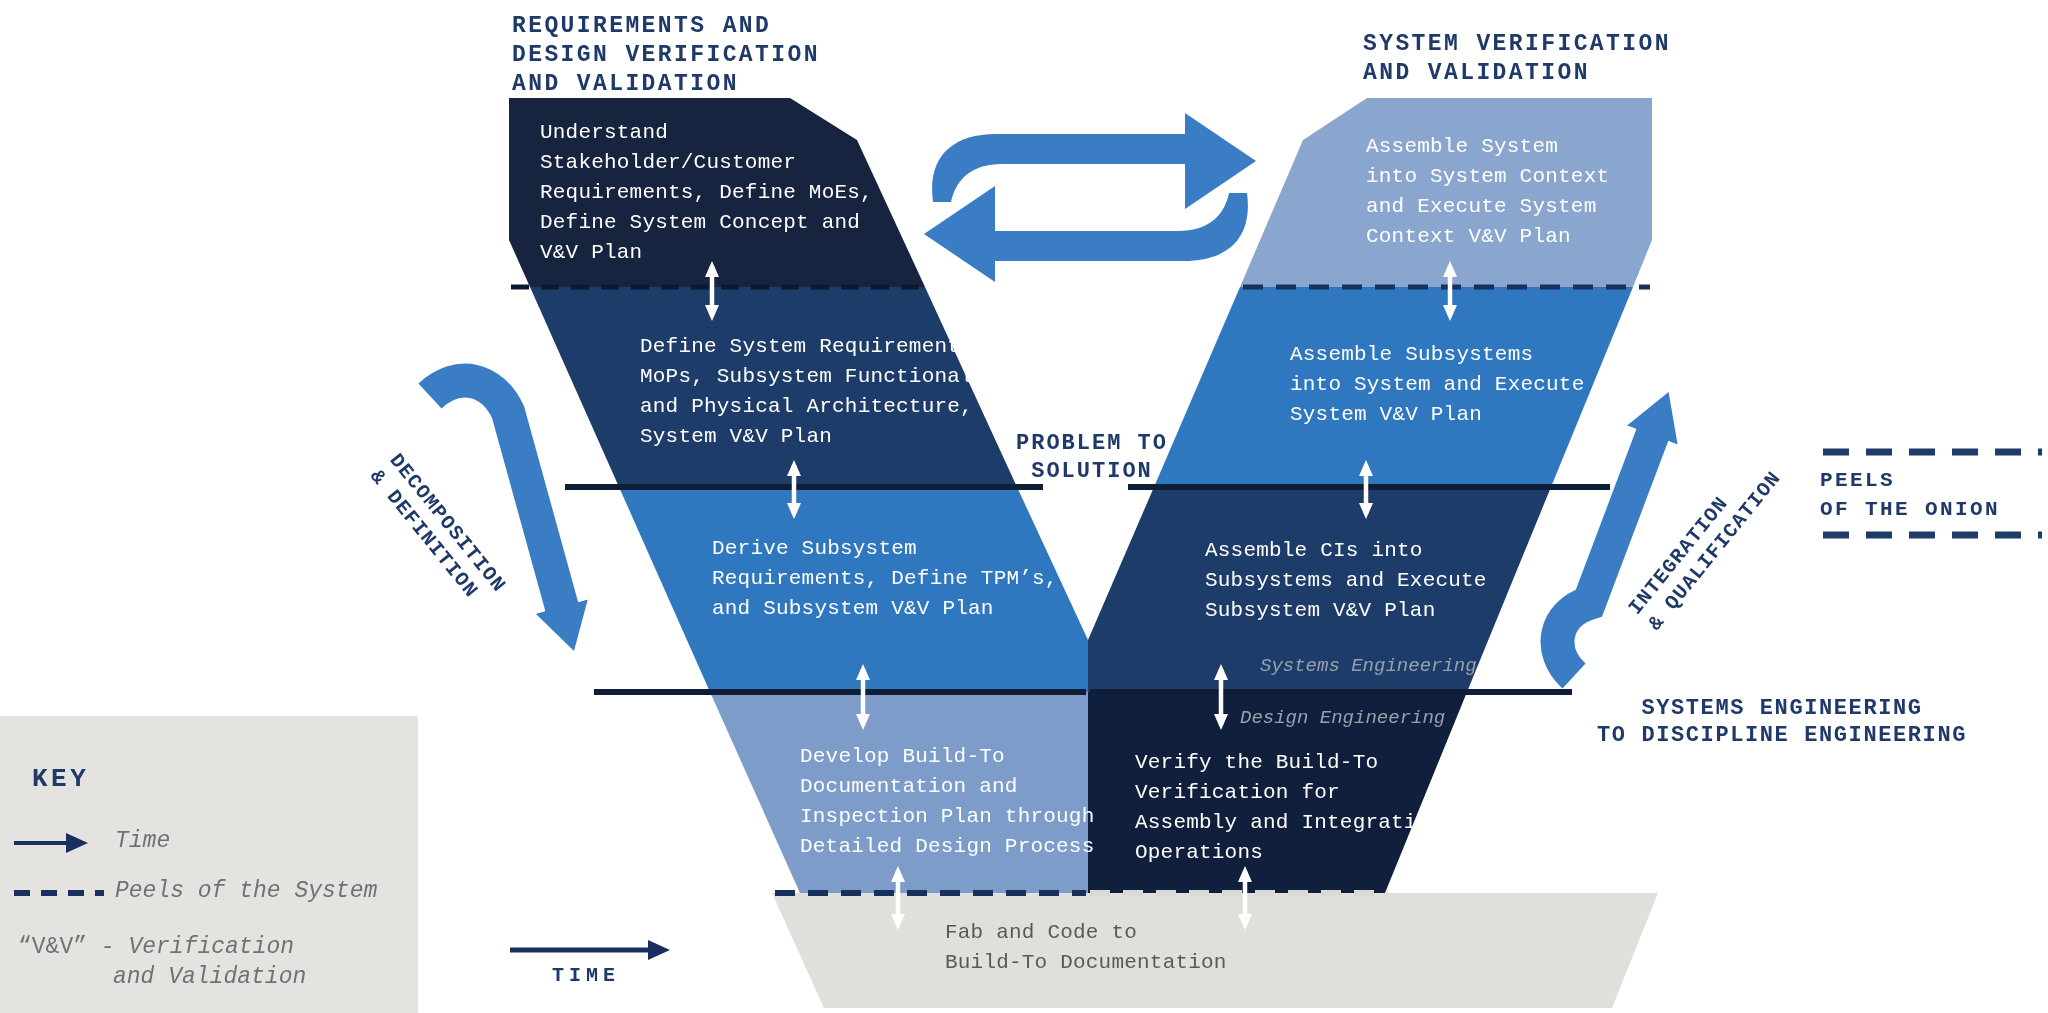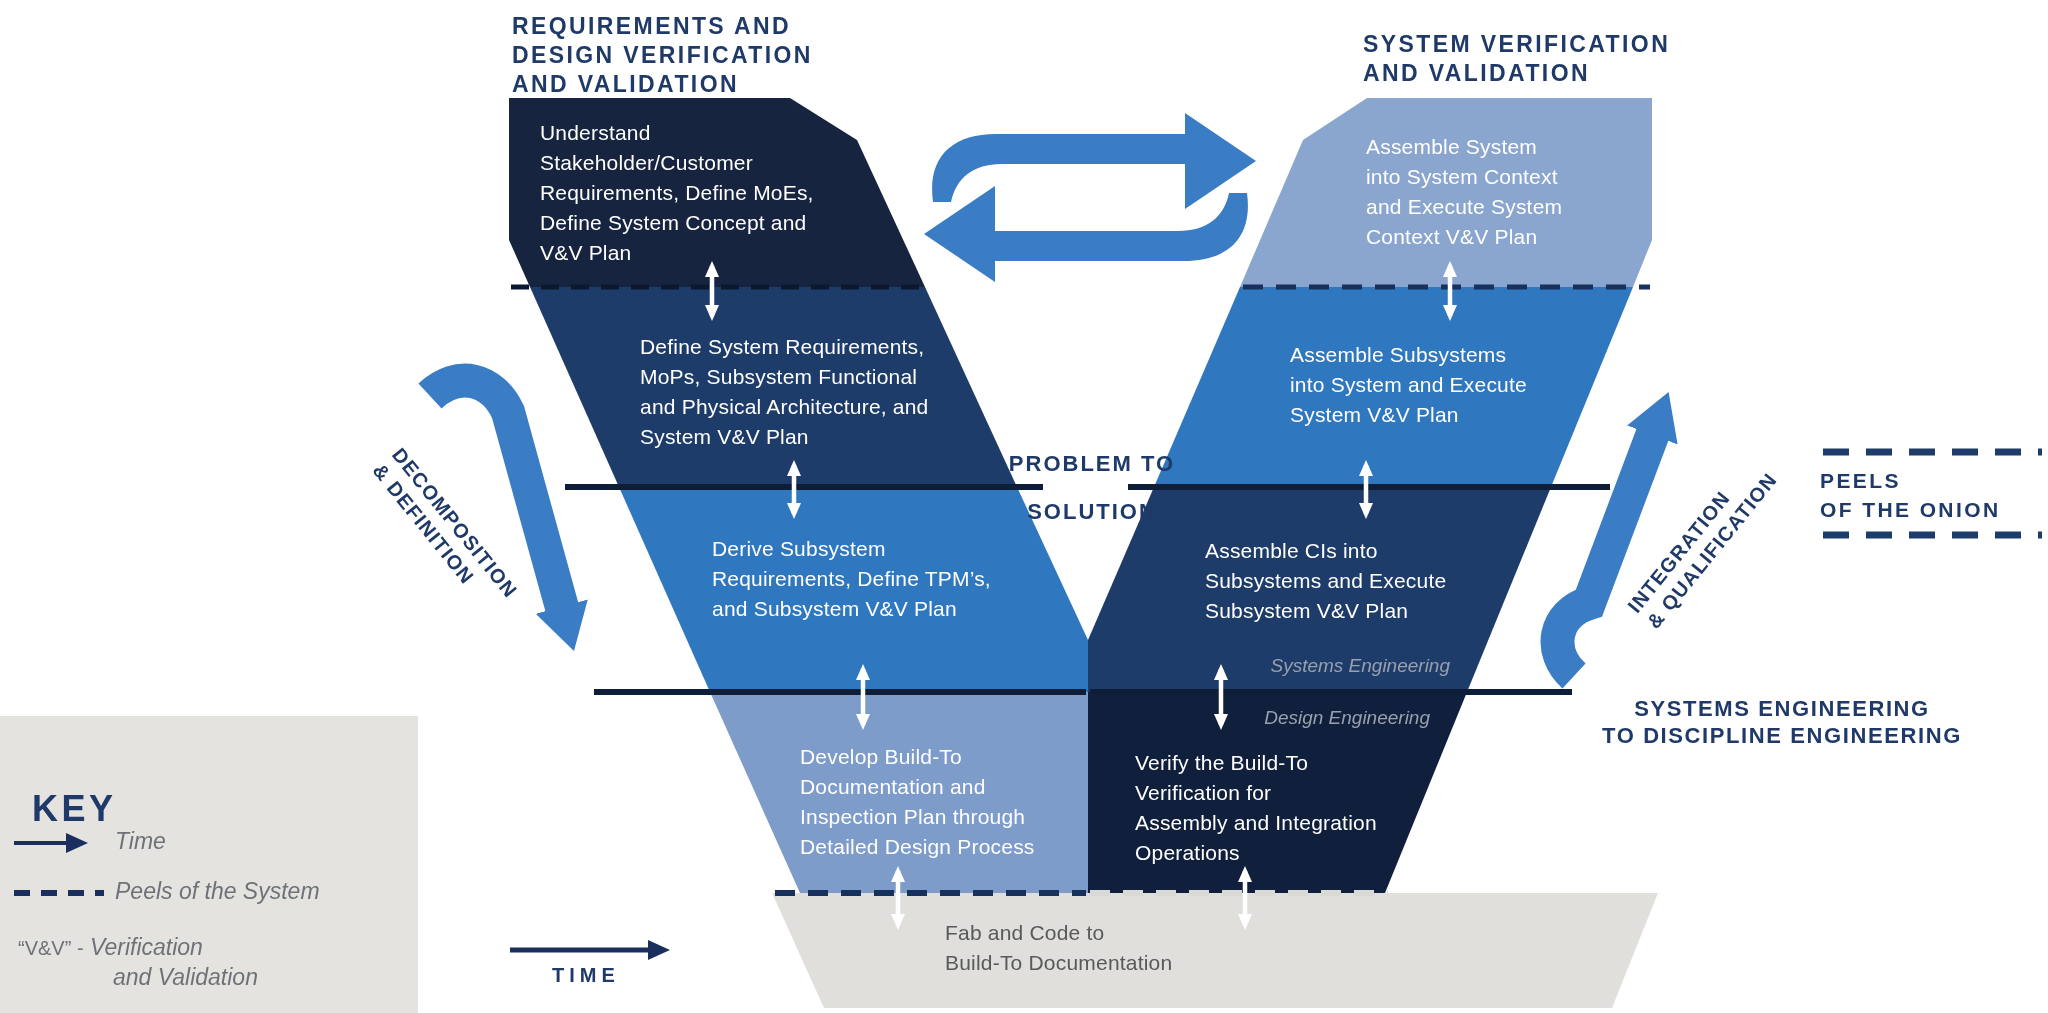--- a/index.html
+++ b/index.html
@@ -1,43 +1,43 @@
 <!DOCTYPE html>
 <html style="--navy-darkest: #101f3c; --navy-dark: #17243f; --navy-mid: #1e3c69; --blue-mid: #2f77bf; --steel-left: #7d9cc9; --steel-right: #8ba6ce; --gray-band: #e0dfdb; --key-bg: #e4e3df; --navy-text: #1f3a68; --navy-line: #0e1d38; --dash-dark: #0b1830; --dash-navy: #17305c; --dash-light: #d9d9d5; --arrow-blue: #3a7dc4; --text-gray: #6e7278; --italic-gray: #98a0ad; --fab-gray: #58595b;"><head>
 <meta charset="utf-8">
 <style>
   html,body{margin:0;padding:0;background:#fff;}
   #canvas{position:relative;width:2048px;height:1013px;background:#ffffff;overflow:hidden;
-          font-family:Liberation Sans, sans-serif;}
+          font-family:Liberation Mono, monospace;}
   #vsvg{position:absolute;left:0;top:0;z-index:2;pointer-events:none;}
   .key-box{position:absolute;left:0;top:716px;width:418px;height:297px;background:var(--key-bg);z-index:1;}
   .txt{position:absolute;z-index:3;}
   .stage .ln{font-size:21px;line-height:30px;color:#ffffff;letter-spacing:.2px;white-space:nowrap;}
   .stage.graytxt .ln{color:var(--fab-gray);}
   .diagram-title .ln{font-size:23px;line-height:29px;font-weight:700;color:var(--navy-text);
         letter-spacing:2.4px;white-space:nowrap;}
   .center-label{width:210px;text-align:center;}
   .center-label .ln{font-size:22px;line-height:28px;font-weight:700;color:var(--navy-text);
-        letter-spacing:2px;white-space:nowrap;margin-top:20px;}
+        letter-spacing:2px;white-space:nowrap;}
   .peels-label{width:224px;text-align:left;}
   .peels-label .ln{font-size:21px;line-height:29px;font-weight:700;color:var(--navy-text);
         letter-spacing:2.4px;white-space:nowrap;}
   .sysdisc-label{width:460px;text-align:center;}
   .sysdisc-label .ln{font-size:22px;line-height:27px;font-weight:700;color:var(--navy-text);
         letter-spacing:1.6px;white-space:nowrap;}
   .rot-label{white-space:nowrap;font-weight:700;color:var(--navy-text);
         font-size:20px;line-height:25px;letter-spacing:1.2px;}
   .rot-label.cw{transform:rotate(51deg);transform-origin:center;}
   .rot-label.ccw{transform:rotate(-51deg);transform-origin:center;}
   .ital{font-style:italic;color:var(--italic-gray);font-size:19px;white-space:nowrap;}
   .eng-right{width:190px;text-align:right;}
   .time-label{font-size:20px;font-weight:700;letter-spacing:5px;color:var(--navy-text);}
-  .key-heading{font-size:36px;font-weight:700;letter-spacing:3.5px;color:var(--navy-text);margin-top:24px;}
+  .key-heading{font-size:26px;font-weight:700;letter-spacing:3.5px;color:var(--navy-text);}
   .key-item{font-style:italic;color:var(--text-gray);font-size:23px;white-space:nowrap;}
-  .key-vv-prefix{font-style:normal;color:var(--text-gray);font-size:20px;}
+  .key-vv-prefix{font-style:normal;color:var(--text-gray);font-size:23px;}
 </style>
 </head>
 <body>
 
 <div id="canvas">
 
   <div class="key-box"></div>
 
   <svg id="vsvg" width="2048" height="1013" viewBox="0 0 2048 1013">
     <defs>

